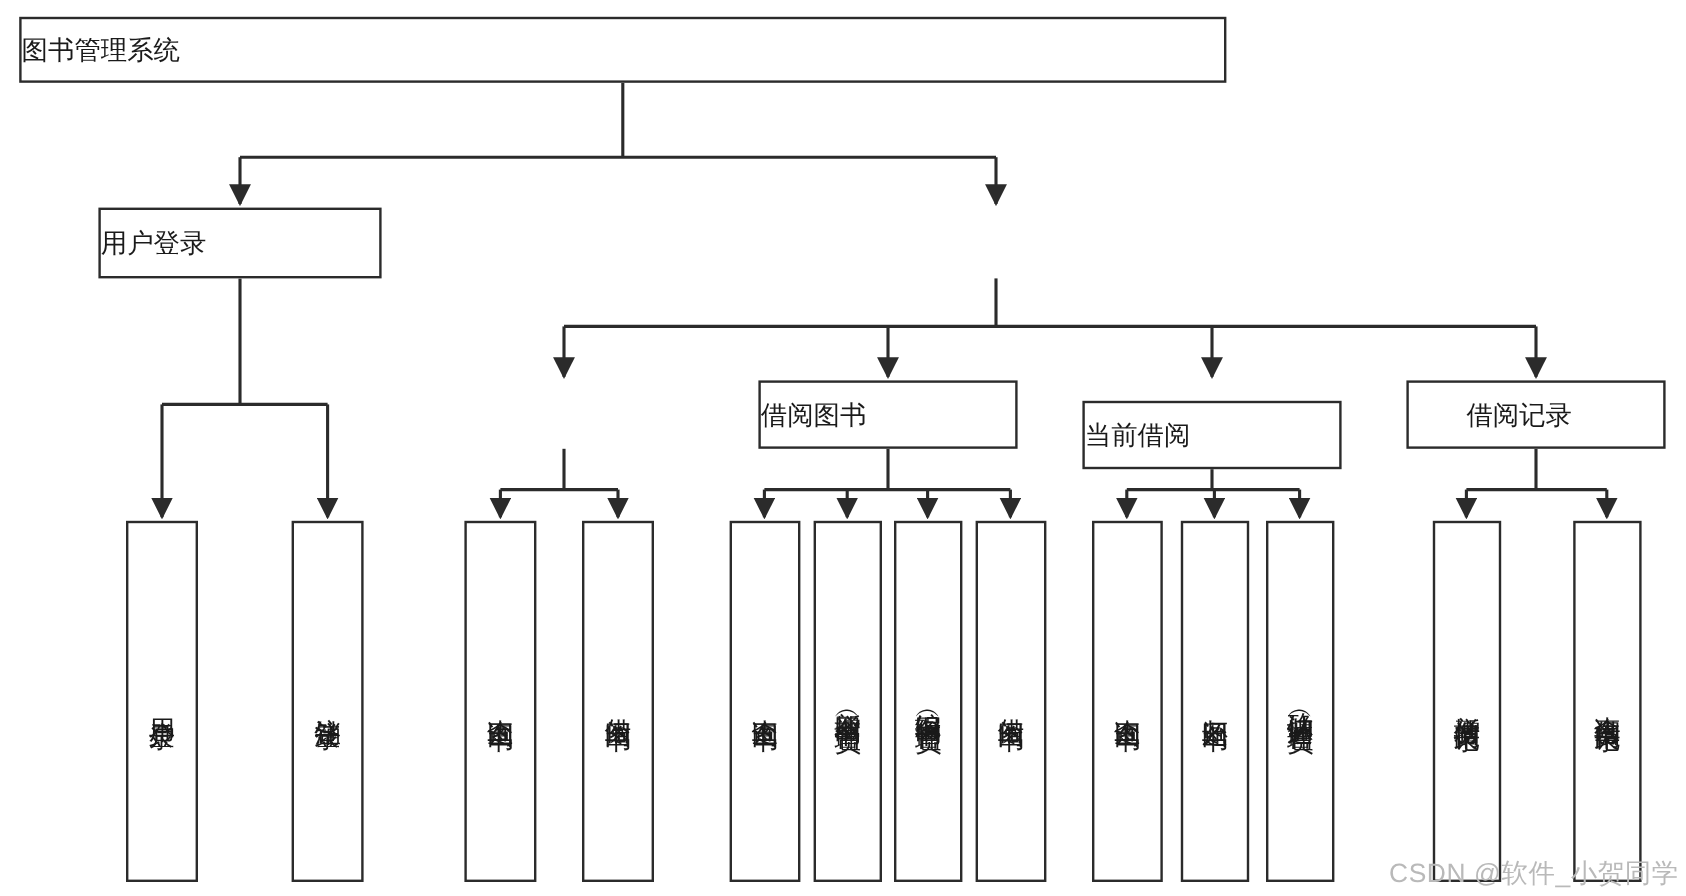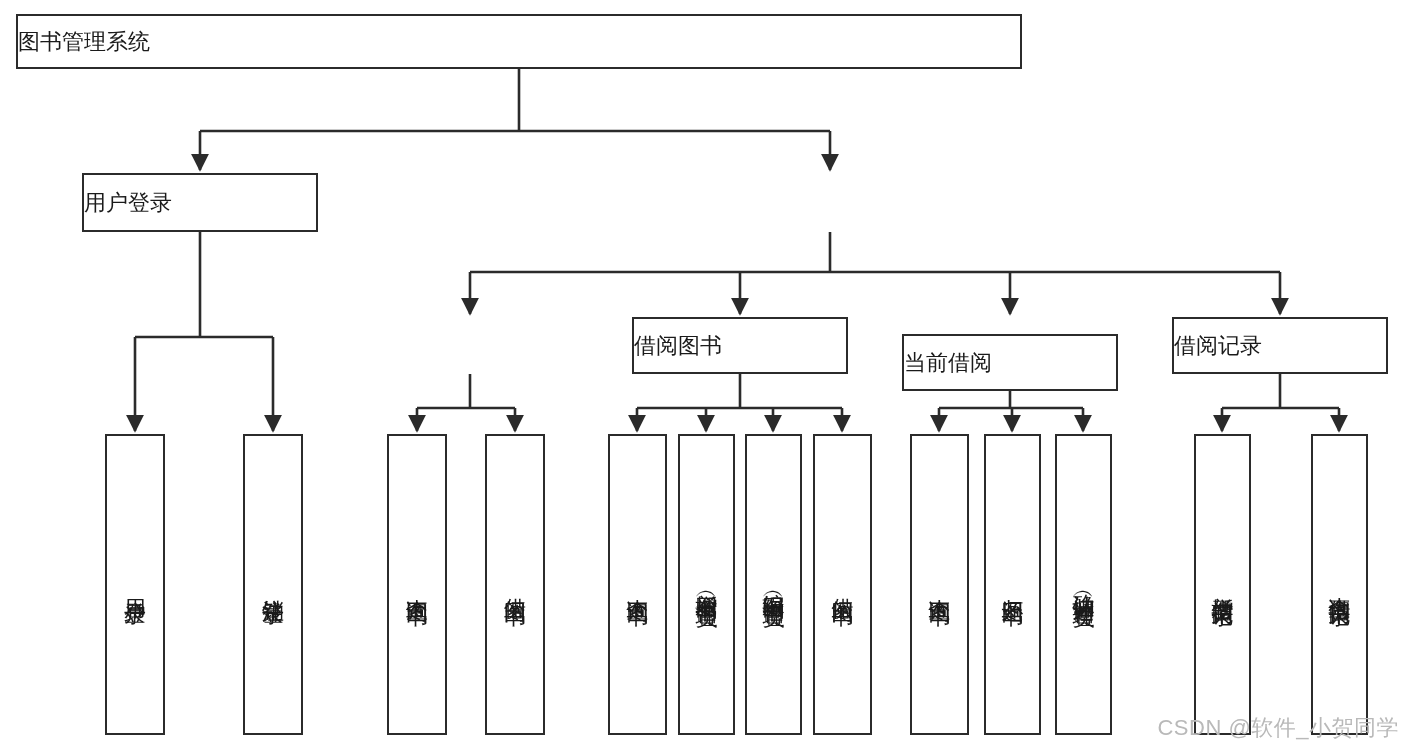--- a/index.html
+++ b/index.html
@@ -149,21 +149,21 @@
   <div class="node horizontal" style="left: 82px; top: 173px; width: 236px; height: 59px;">
     <span class="node-label">用户登录</span>
   </div>
 
   <div class="node horizontal" style="left: 632px; top: 317px; width: 216px; height: 57px;">
     <span class="node-label">借阅图书</span>
   </div>
   <div class="node horizontal" style="left: 902px; top: 334px; width: 216px; height: 57px;">
     <span class="node-label">当前借阅</span>
   </div>
-  <div class="node horizontal" style="left: 1172px; top: 317px; width: 216px; height: 57px;">
+  <div class="node horizontal" style="left: 1172px; top: 317px; width: 216px; height: 57px; padding-left: 48px;">
     <span class="node-label">借阅记录</span>
   </div>
 
   <div class="node vertical" style="left: 105px; top: 434px; width: 60px; height: 301px;">
     <span class="node-label">用户登录</span>
   </div>
   <div class="node vertical" style="left: 243px; top: 434px; width: 60px; height: 301px;">
     <span class="node-label">注销登录</span>
   </div>
   <div class="node vertical" style="left: 387px; top: 434px; width: 60px; height: 301px;">

